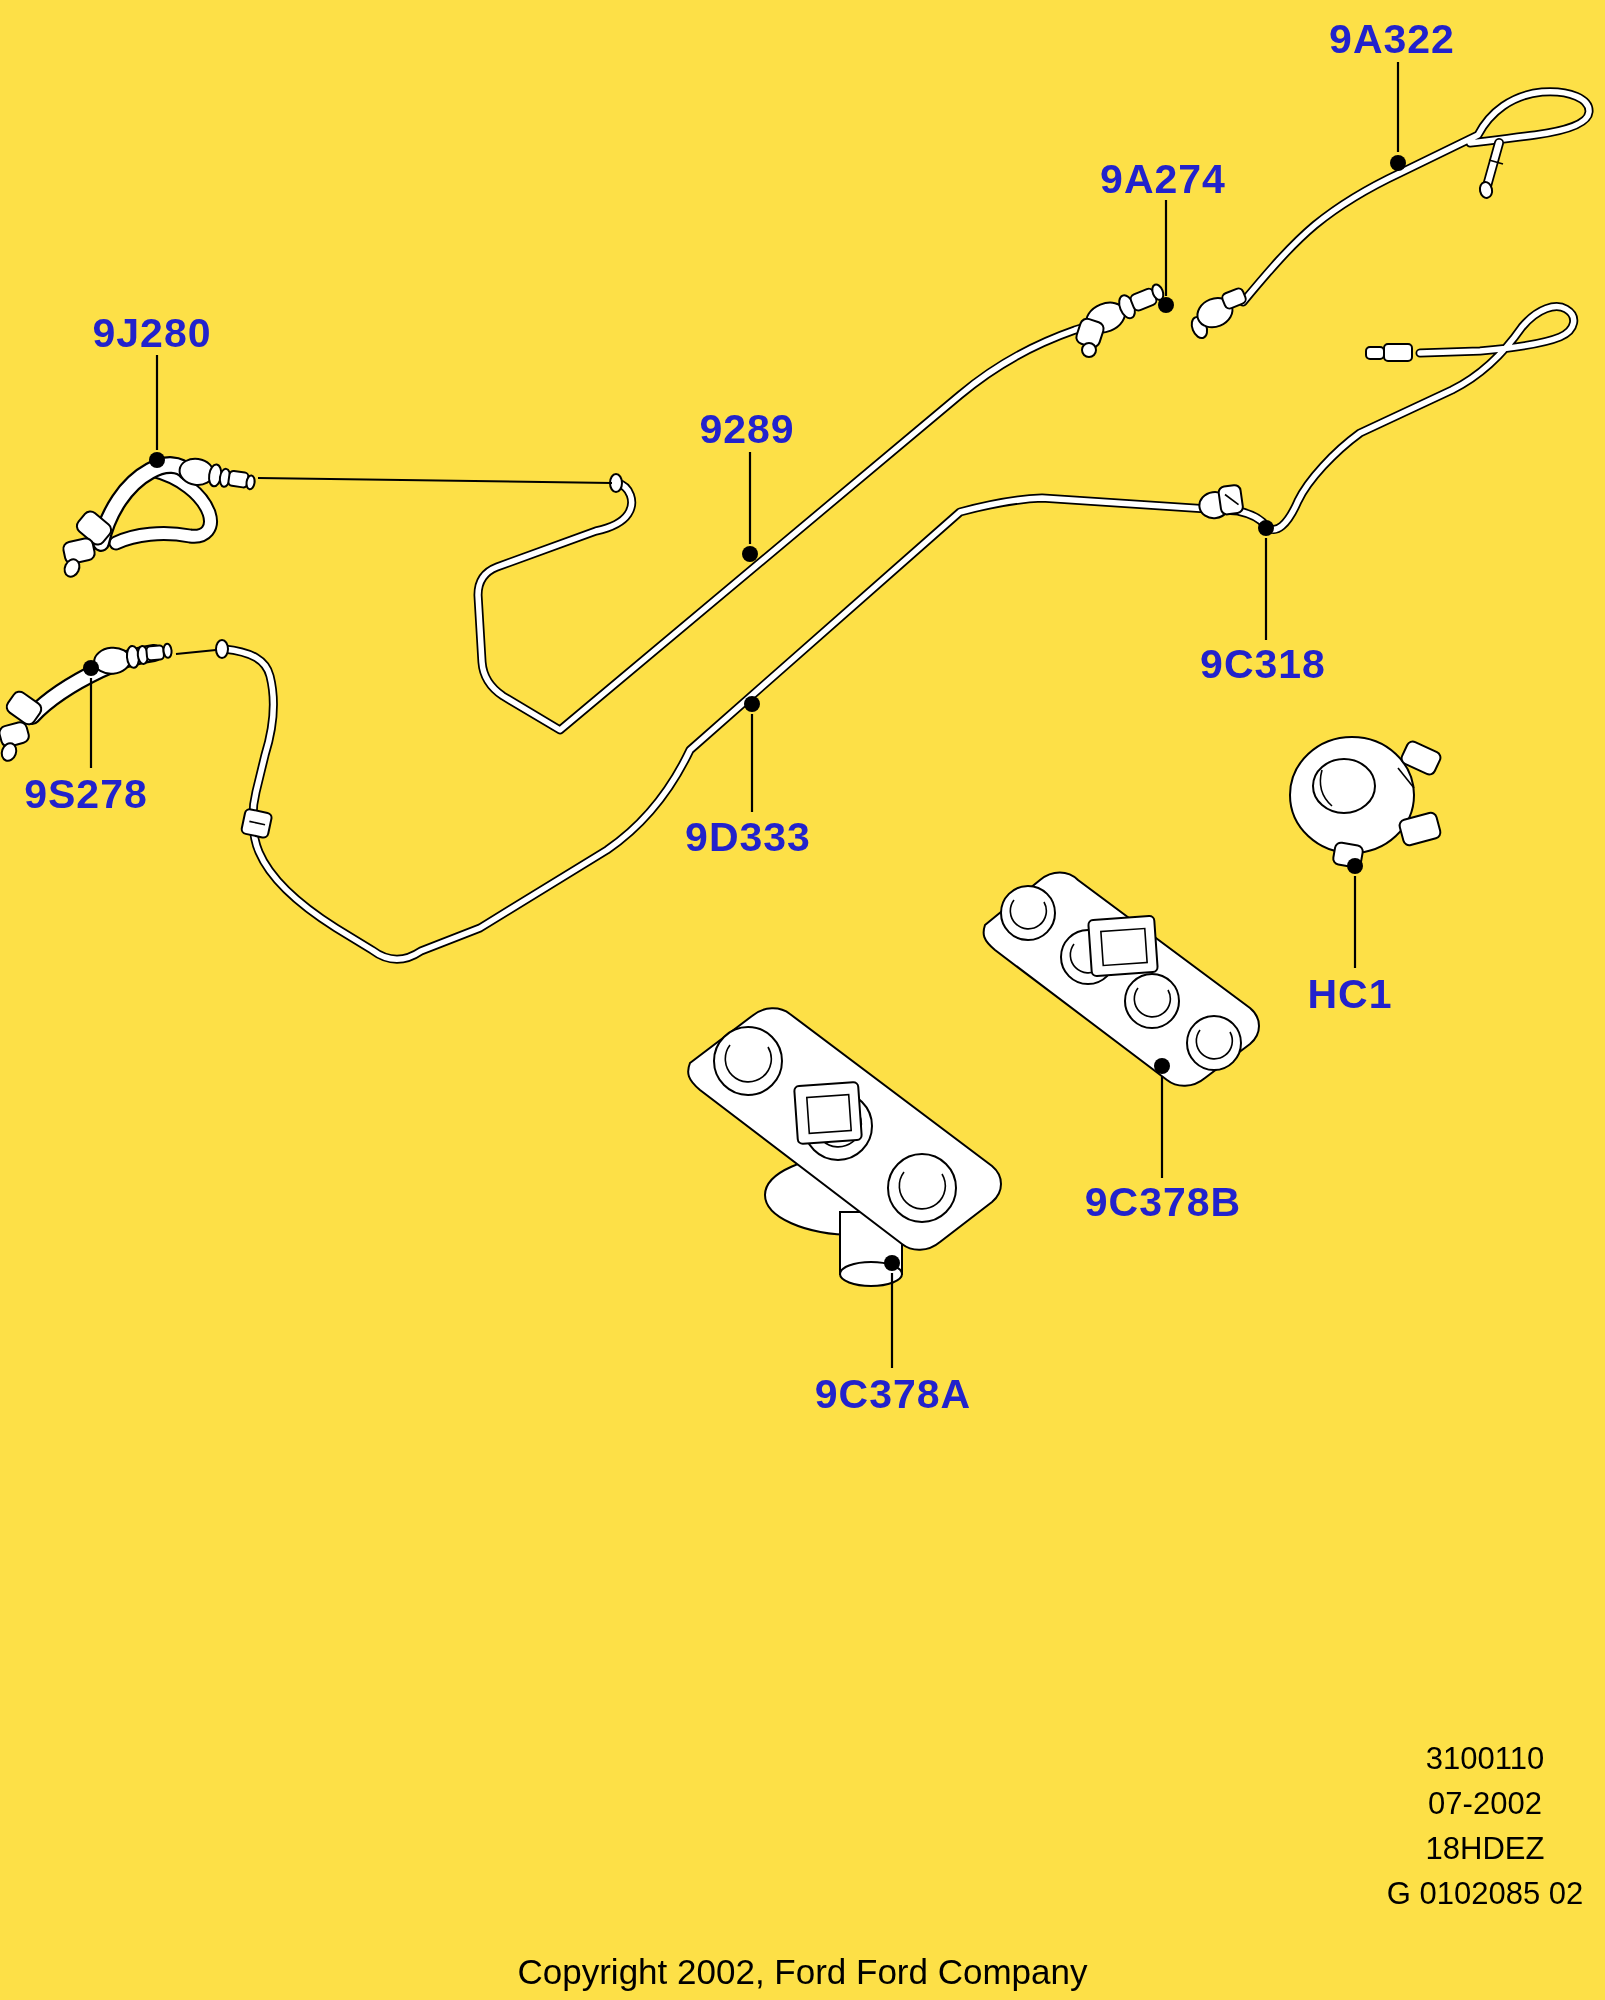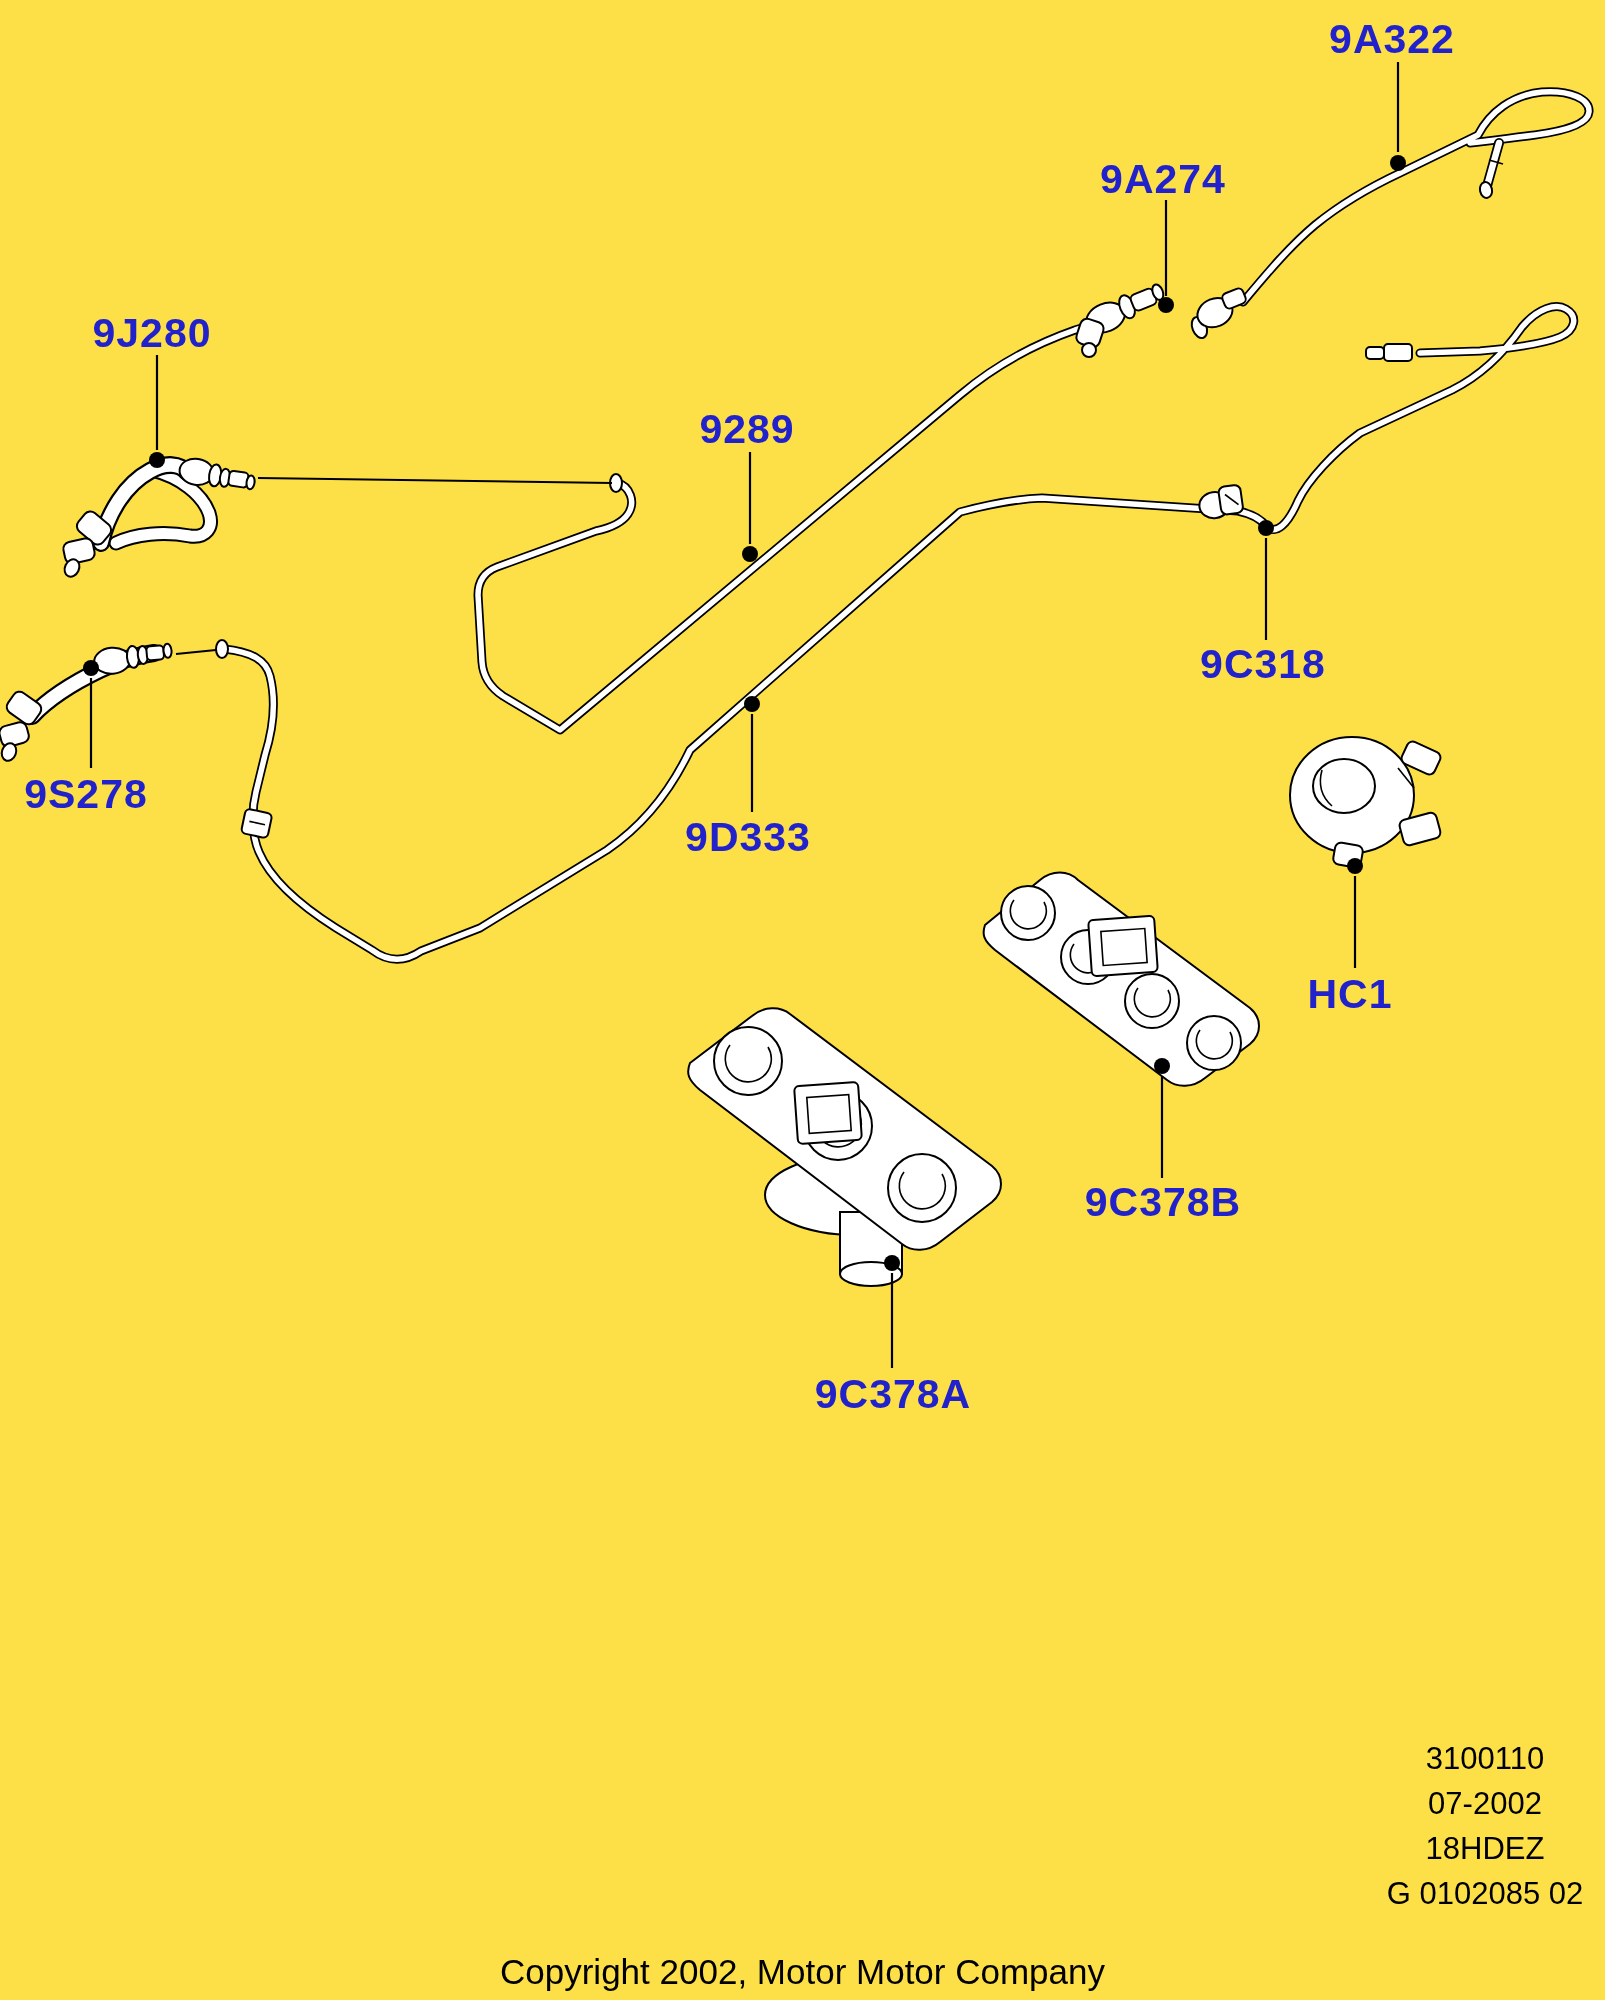--- a/index.html
+++ b/index.html
@@ -238,15 +238,15 @@
   </g>
 </svg>
 
   <div id="info-block">
     <div>3100110</div>
     <div>07-2002</div>
     <div>18HDEZ</div>
     <div>G 0102085 02</div>
   </div>
 
-  <div id="copyright">Copyright 2002, Motor Motor Company</div>
+  <div id="copyright">Copyright 2002, Ford Ford Company</div>
 
 </div>
 
 </body></html>

